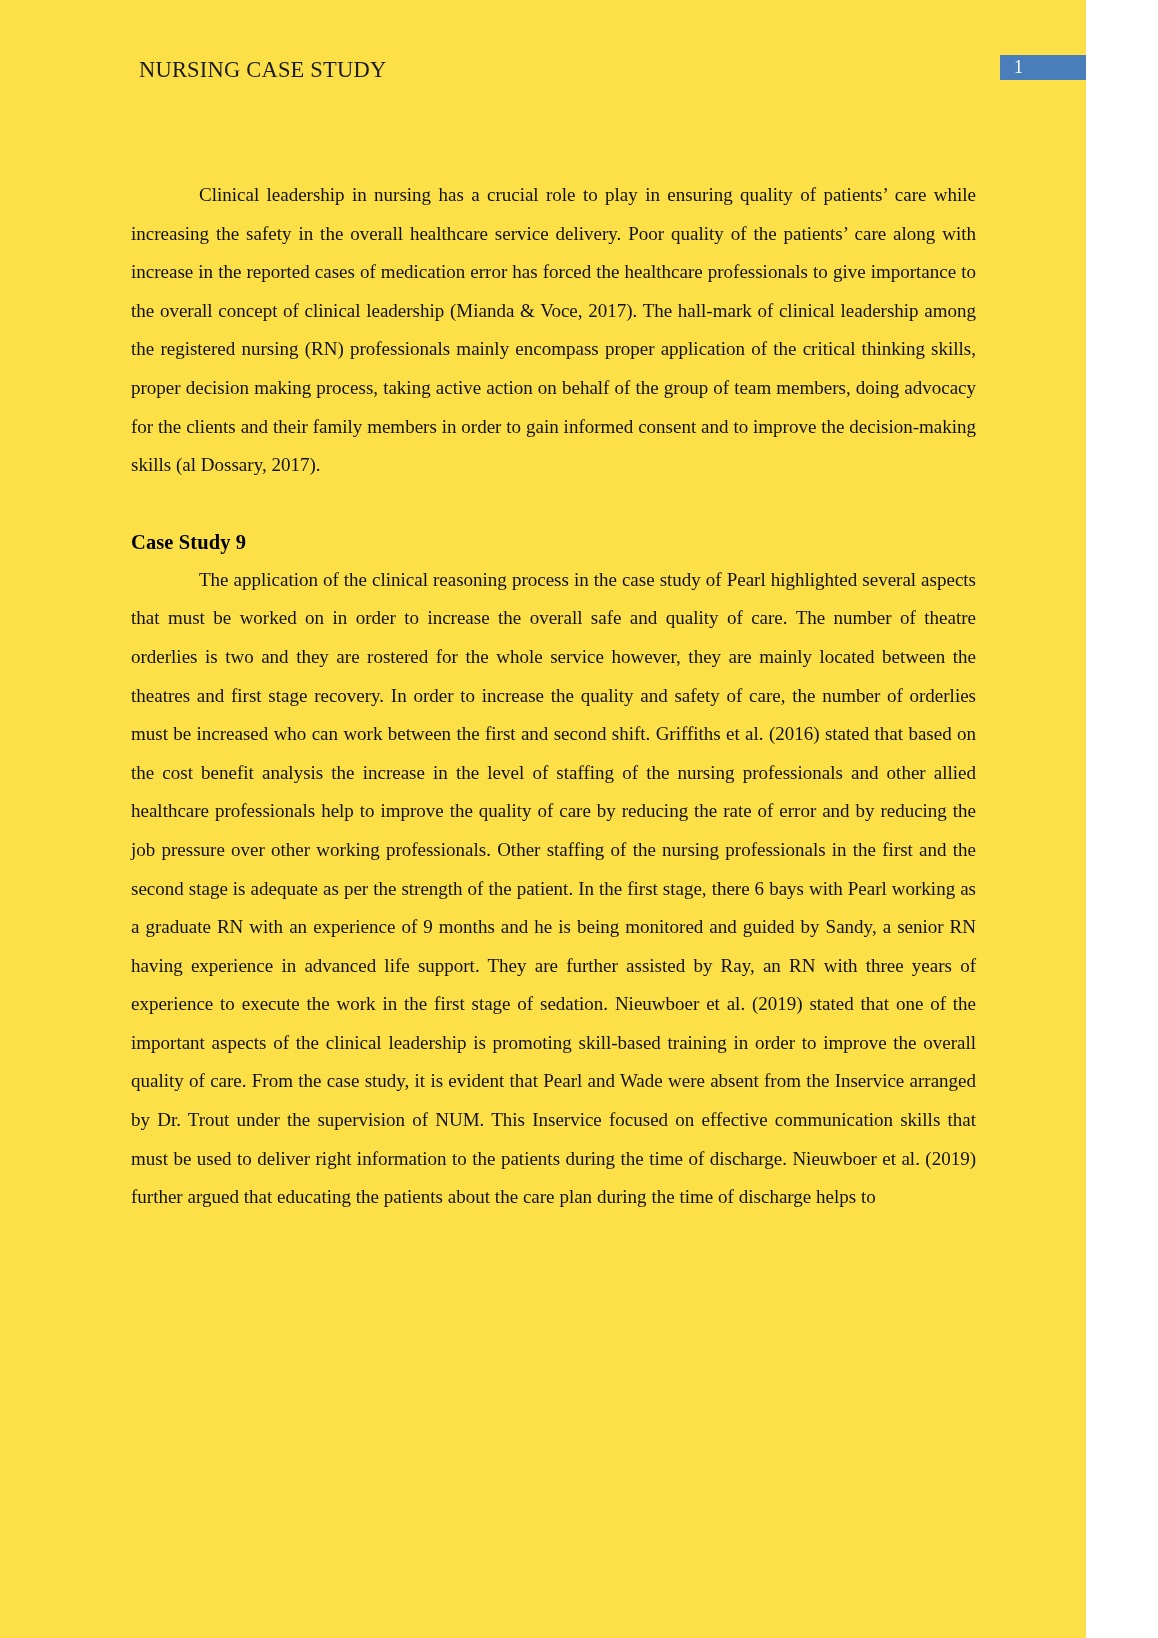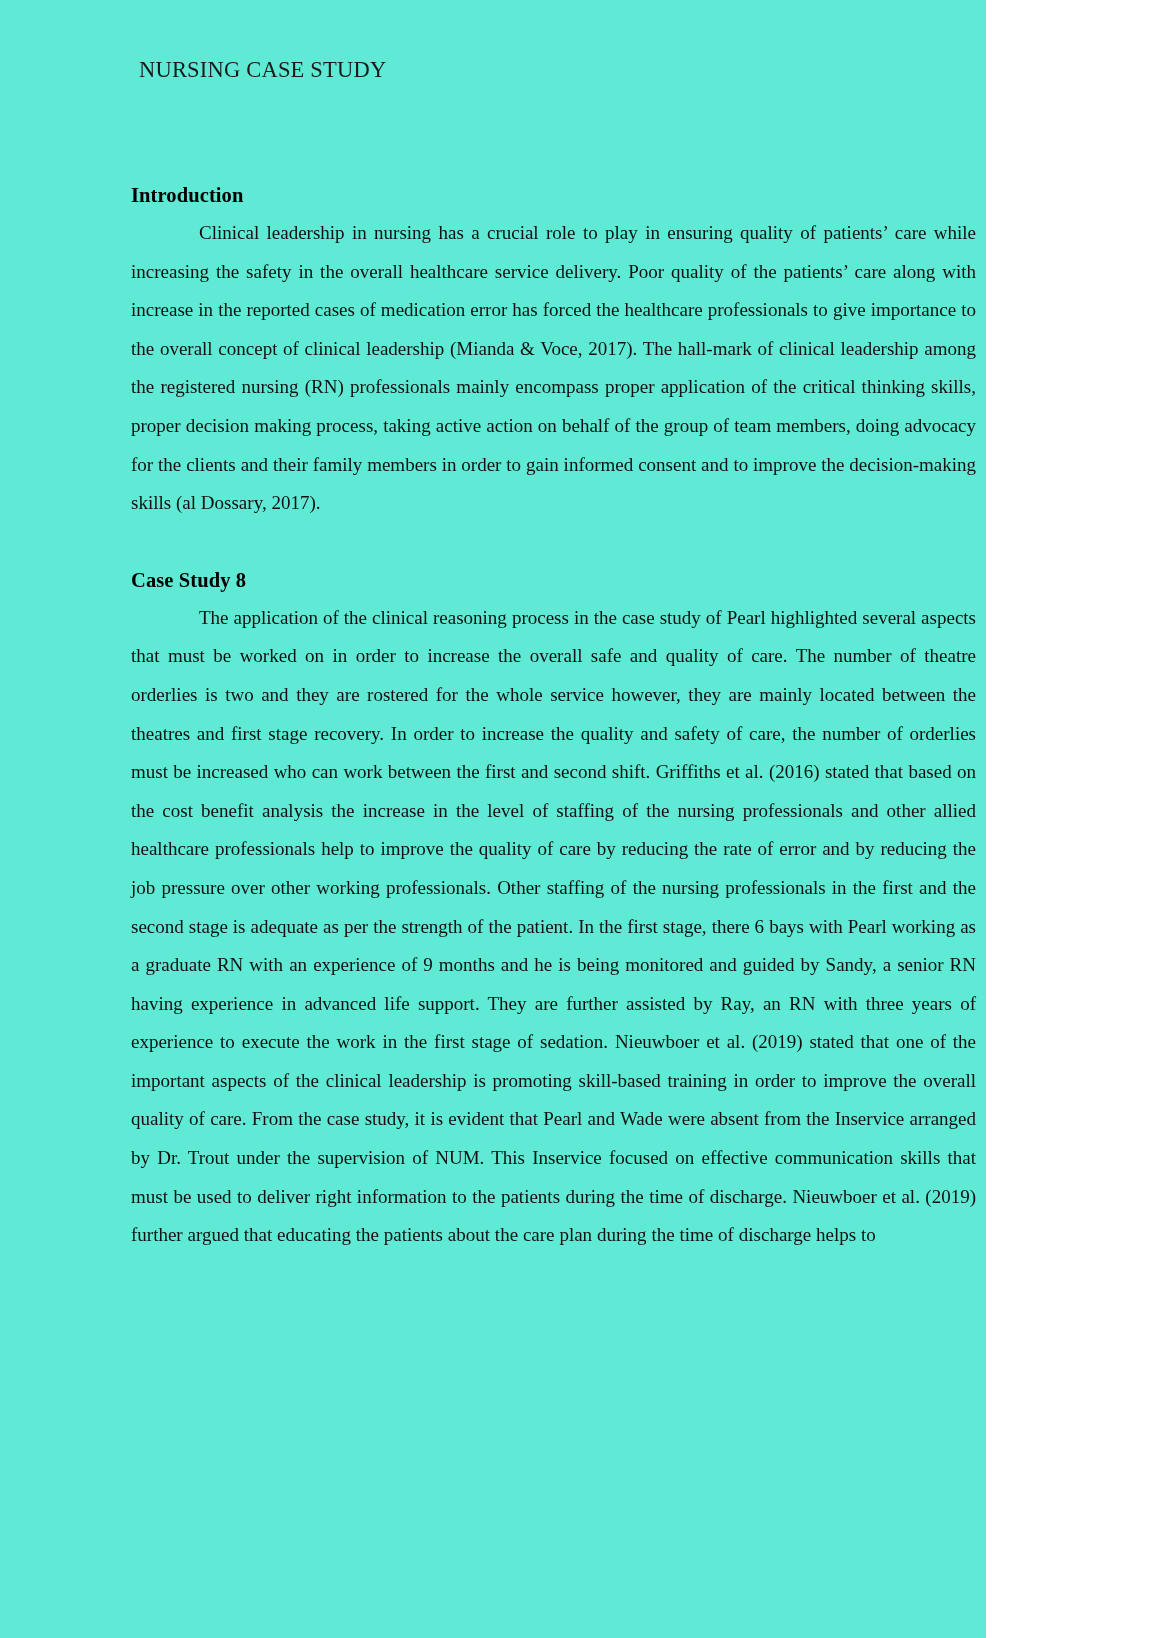--- a/index.html
+++ b/index.html
@@ -6,23 +6,23 @@
     margin: 0;
     padding: 0;
     background: #ffffff;
   }
   body {
     font-family: "Liberation Serif", "DejaVu Serif", serif;
     color: #000000;
   }
   .page {
     position: relative;
-    width: 986px;
+    width: 1086px;
     height: 1638px;
-    background: #5eead4;
+    background: #fde047;
     overflow: hidden;
     box-sizing: border-box;
   }
   
   .header {
     position: absolute;
     top: 55px;
     left: 0;
     width: 1158px;
     height: 40px;
@@ -89,23 +89,22 @@
 
   <div class="header">
     <div class="header-title">NURSING CASE STUDY</div>
     <div class="page-number-box">
       <div class="page-number">1</div>
     </div>
   </div>
 
   <div class="content">
 
-    <h2 class="section-heading">Introduction</h2>
     <p class="body-para">Clinical leadership in nursing has a crucial role to play in ensuring quality of patients’ care while increasing the safety in the overall healthcare service delivery. Poor quality of the patients’ care along with increase in the reported cases of medication error has forced the healthcare professionals to give importance to the overall concept of clinical leadership (Mianda &amp; Voce, 2017). The hall-mark of clinical leadership among the registered nursing (RN) professionals mainly encompass proper application of the critical thinking skills, proper decision making process, taking active action on behalf of the group of team members, doing advocacy for the clients and their family members in order to gain informed consent and to improve the decision-making skills (al Dossary, 2017).</p>
 
     <div class="gap-block"></div>
 
-    <h2 class="section-heading">Case Study 8</h2>
+    <h2 class="section-heading">Case Study 9</h2>
     <p class="body-para">The application of the clinical reasoning process in the case study of Pearl highlighted several aspects that must be worked on in order to increase the overall safe and quality of care. The number of theatre orderlies is two and they are rostered for the whole service however, they are mainly located between the theatres and first stage recovery. In order to increase the quality and safety of care, the number of orderlies must be increased who can work between the first and second shift. Griffiths et al. (2016) stated that based on the cost benefit analysis the increase in the level of staffing of the nursing professionals and other allied healthcare professionals help to improve the quality of care by reducing the rate of error and by reducing the job pressure over other working professionals. Other staffing of the nursing professionals in the first and the second stage is adequate as per the strength of the patient. In the first stage, there 6 bays with Pearl working as a graduate RN with an experience of 9 months and he is being monitored and guided by Sandy, a senior RN having experience in advanced life support. They are further assisted by Ray, an RN with three years of experience to execute the work in the first stage of sedation. Nieuwboer et al. (2019) stated that one of the important aspects of the clinical leadership is promoting skill-based training in order to improve the overall quality of care. From the case study, it is evident that Pearl and Wade were absent from the Inservice arranged by Dr. Trout under the supervision of NUM. This Inservice focused on effective communication skills that must be used to deliver right information to the patients during the time of discharge. Nieuwboer et al. (2019) further argued that educating the patients about the care plan during the time of discharge helps to</p>
 
   </div>
 
 </div>
 
 </body></html>

